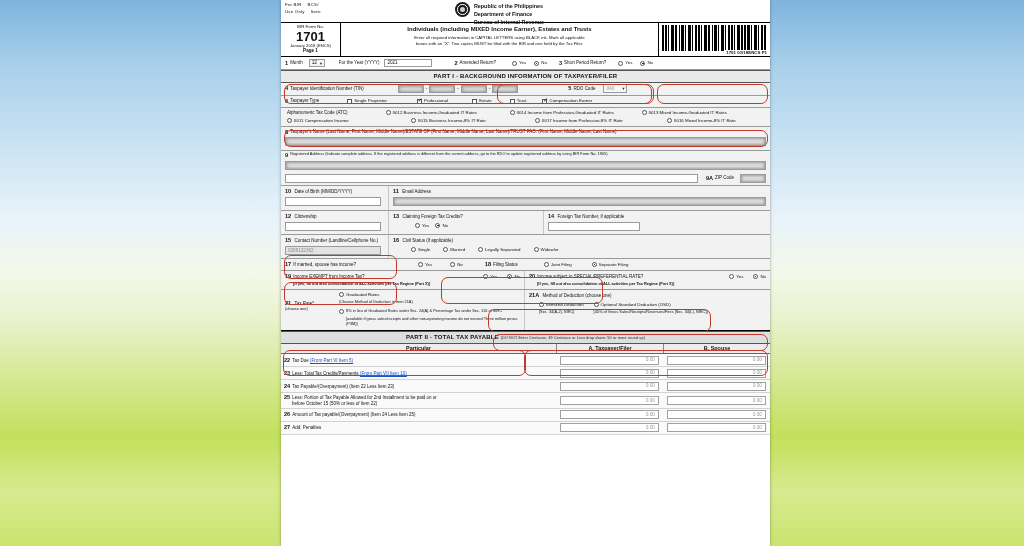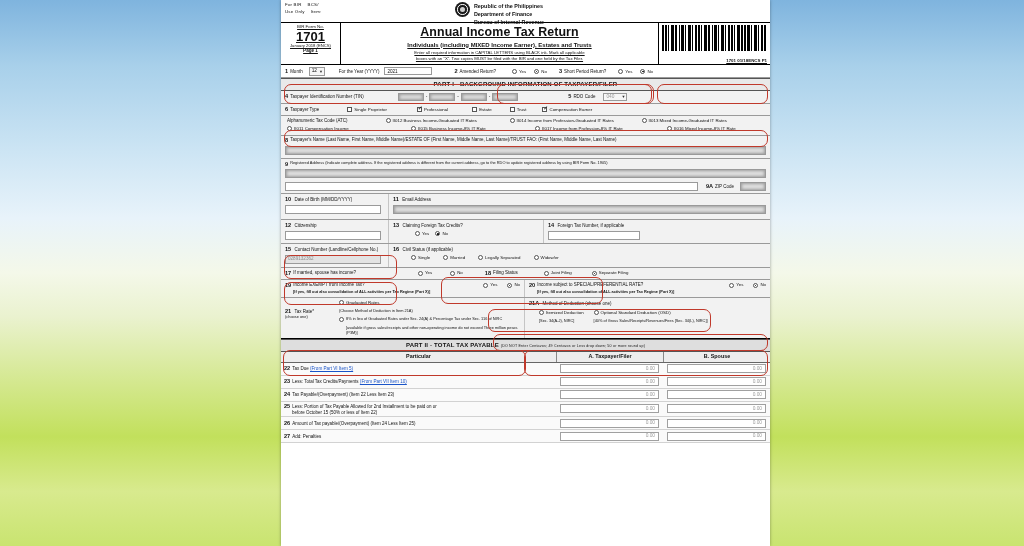--- a/index.html
+++ b/index.html
@@ -28,21 +28,21 @@
   .hdr-c { flex:1; display:flex; align-items:flex-start; justify-content:center; padding-top:2px; gap:4px;}
   .seal { width:15px; height:15px; border-radius:50%; background:#1b1b1b;
           position:relative; flex:0 0 auto; }
   .seal:after{ content:""; position:absolute; inset:2.4px; border-radius:50%;
           border:.7px solid #fff; }
   .seal:before{ content:""; position:absolute; inset:4.6px; border-radius:50%;
           background:#cfcfcf; }
   .gov { font-weight:bold; font-size:5.4px; line-height:1.5; text-align:left; }
   .hdr-r { width:112px; }
   
-  .tbar { display:flex; border-bottom:1.2px solid #000;text-decoration:underline; }
+  .tbar { display:flex; border-bottom:1.2px solid #000; }
   .tb-l { width:60px; border-right:1px solid #000; text-align:center;
           padding:1px 0 2px; }
   .tb-l .f1 { font-size:4.4px; }
   .tb-l .f2 { font-size:13px; font-weight:bold; line-height:1.05; }
   .tb-l .f3 { font-size:4.2px; }
   .tb-l .f4 { font-size:4.6px; font-weight:bold; }
   .tb-c { flex:1; text-align:center; padding:2px 4px 2px; }
   .tb-c .t1 { font-size:12.4px; font-weight:bold; letter-spacing:.1px; }
   .tb-c .t2 { font-size:6px; font-weight:bold; margin-top:1px; }
   .tb-c .t3 { font-size:4.3px; line-height:1.45; margin-top:1px; }
@@ -133,21 +133,20 @@
   </div>
 
   <div class="tbar">
     <div class="tb-l">
       <div class="f1">BIR Form No.</div>
       <div class="f2">1701</div>
       <div class="f3">January 2018 (ENCS)</div>
       <div class="f4">Page 1</div>
     </div>
     <div class="tb-c">
-      <div class="t1">Annual Income Tax Return</div>
       <div class="t2">Individuals (including MIXED Income Earner), Estates and Trusts</div>
       <div class="t3">
         <div>Enter all required information in CAPITAL LETTERS using BLACK ink. Mark all applicable</div>
         <div>boxes with an "X". Two copies MUST be filed with the BIR and one held by the Tax Filer.</div>
       </div>
     </div>
     <div class="tb-r">
       <div class="barcode"></div>
       <span class="bc-txt">1701 01/18ENCS P1</span>
     </div>

